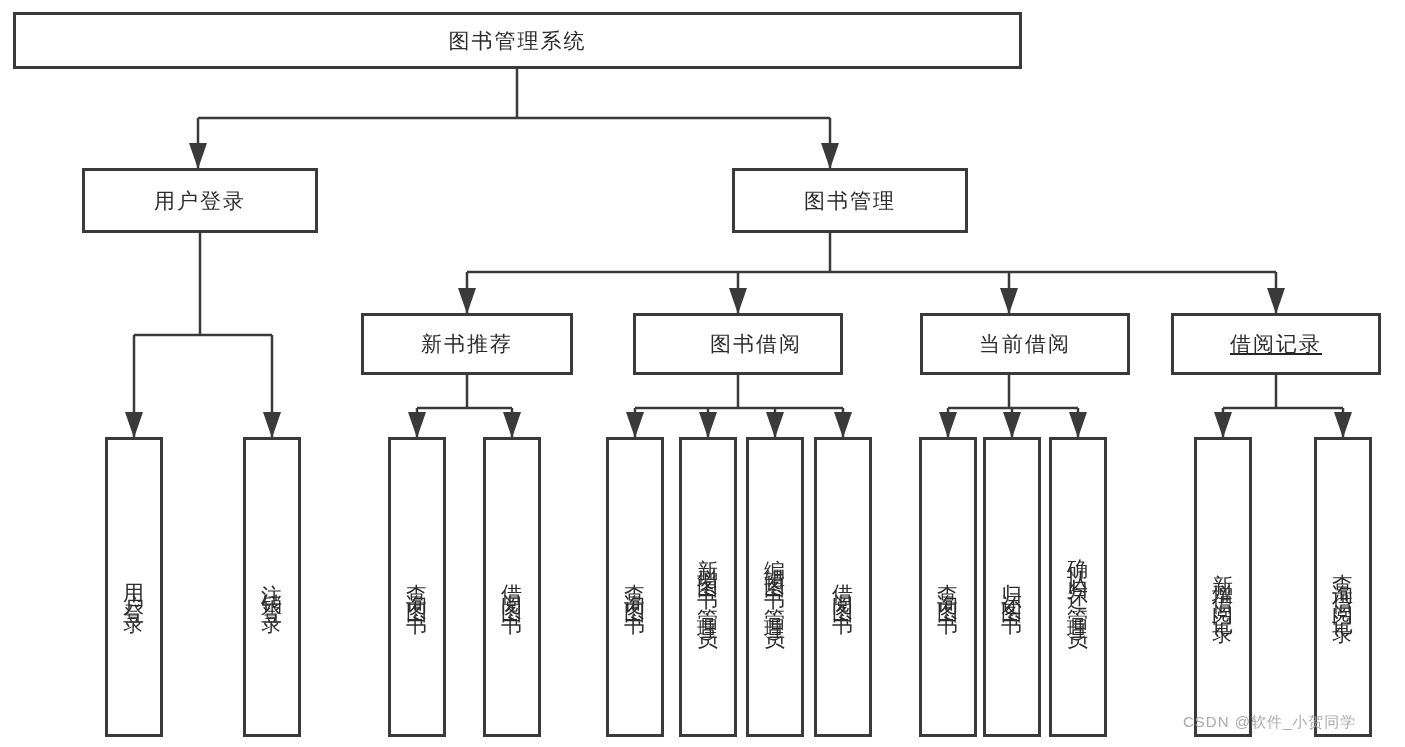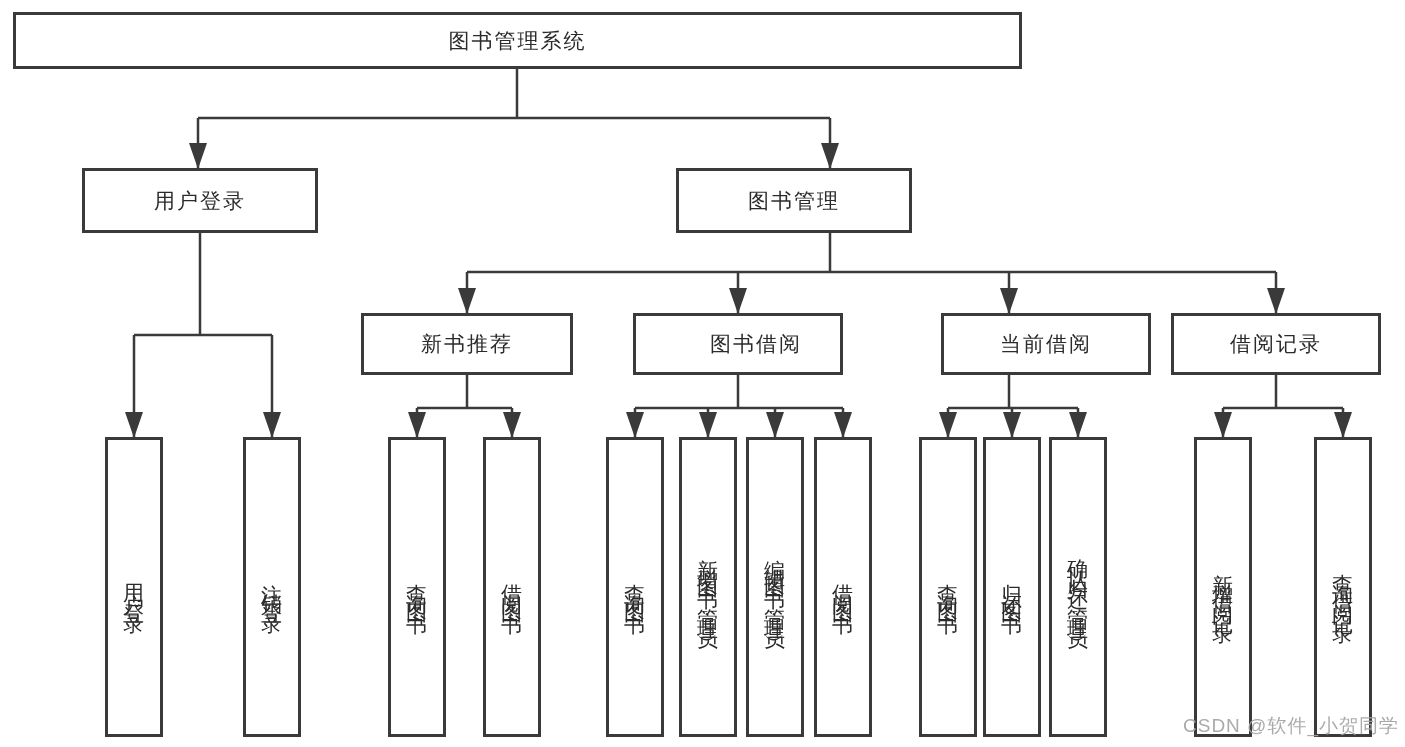--- a/index.html
+++ b/index.html
@@ -15,39 +15,39 @@
   }
   .hlabel{font-size:21px;letter-spacing:2px;color:#2b2b2b;white-space:nowrap;}
   .vlabel{
     writing-mode:vertical-rl;text-orientation:mixed;
     font-size:21px;letter-spacing:10px;line-height:1;color:#2b2b2b;
   }
   
   .n-root{left:13px;top:12px;width:1009px;height:57px;}
   
   .n-l2-0{left:82px;top:168px;width:236px;height:65px;}
-  .n-l2-1{left:676px;top:168px;width:236px;height:65px;align-items:center;}
+  .n-l2-1{left:732px;top:168px;width:236px;height:65px;align-items:center;}
   
   .n-l3{top:313px;height:62px;justify-content:center;}
   .n-l3-0{left:361px;width:212px;}
   .n-l3-1{left:633px;width:210px;padding-left:36px;}
-  .n-l3-2{left:941px;width:210px;}
-  .n-l3-3{left:1171px;width:210px;}
+  .n-l3-2{left:920px;width:210px;}
+  .n-l3-3{left:1171px;width:210px;text-decoration:underline;}
   
   .leaf{top:437px;height:300px;width:58px;}
   .n-leaf-0{left:105px;} .n-leaf-1{left:243px;}
   .n-leaf-2{left:388px;} .n-leaf-3{left:483px;}
   .n-leaf-4{left:606px;} .n-leaf-5{left:679px;}
   .n-leaf-6{left:746px;} .n-leaf-7{left:814px;}
   .n-leaf-8{left:919px;} .n-leaf-9{left:983px;}
   .n-leaf-10{left:1049px;}
   .n-leaf-11{left:1194px;} .n-leaf-12{left:1314px;}
   .watermark{
     position:absolute;left:1183px;top:713px;z-index:3;
-    font-size:19px;letter-spacing:1px;color:rgba(165,165,165,0.95);white-space:nowrap;
+    font-size:15px;letter-spacing:1px;color:rgba(165,165,165,0.95);white-space:nowrap;
   }
 </style>
 </head>
 <body>
 
 <div class="canvas">
 
   <svg class="connectors" viewBox="0 0 1405 747" xmlns="http://www.w3.org/2000/svg">
     <g stroke="#3a3a3a" stroke-width="2.5" fill="none">
       <path d="M517 68 V118 M198 118 H830 M198 118 V169 M830 118 V169"></path>

